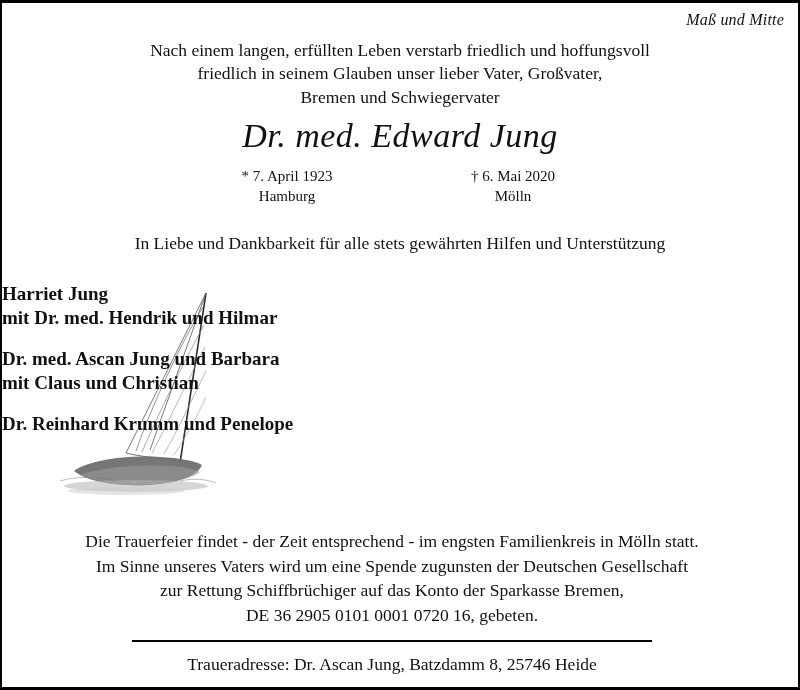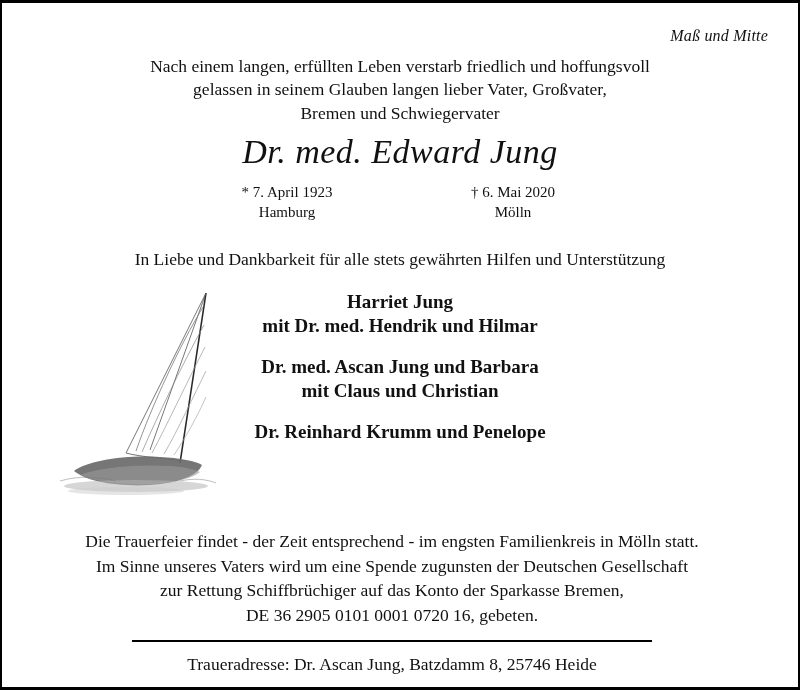--- a/index.html
+++ b/index.html
@@ -17,21 +17,21 @@
   .obituary {
     position: relative;
     width: 800px;
     height: 690px;
     box-sizing: border-box;
     background: #ffffff;
     border-top: 3px solid #000;
     border-bottom: 3px solid #000;
     border-left: 2px solid #000;
     border-right: 2px solid #000;
-    padding: 16px;
+    padding: 0;
   }
   .publication {
     text-align: right;
     font-style: italic;
     font-size: 16px;
     padding: 8px 14px 0 0;
     letter-spacing: 0.2px;
   }
   .intro {
     text-align: center;
@@ -62,22 +62,22 @@
   .dates .col {
     text-align: center;
     min-width: 130px;
   }
   .gratitude {
     text-align: center;
     font-size: 17.5px;
     margin-top: 26px;
   }
   .family {
-    margin-top: 20px;
-    text-align: center;
+    margin-top: 28px;
+    text-align: left;
     font-weight: bold;
     font-size: 19px;
     line-height: 1.27;
     position: relative;
     z-index: 2;
   }
   .family .group {
     margin-bottom: 17px;
   }
   .family .group:last-child {
@@ -116,21 +116,21 @@
 </style>
 </head>
 <body>
 
 <div class="obituary">
 
   <div class="publication">Maß und Mitte</div>
 
   <div class="intro">
     <div>Nach einem langen, erfüllten Leben verstarb friedlich und hoffungsvoll</div>
-    <div>gelassen in seinem Glauben langen lieber Vater, Großvater,</div>
+    <div>friedlich in seinem Glauben unser lieber Vater, Großvater,</div>
     <div>Bremen und Schwiegervater</div>
   </div>
 
   <div class="name">Dr. med. Edward Jung</div>
 
   <div class="dates">
     <div class="col">
       <div>* 7. April 1923</div>
       <div>Hamburg</div>
     </div>

